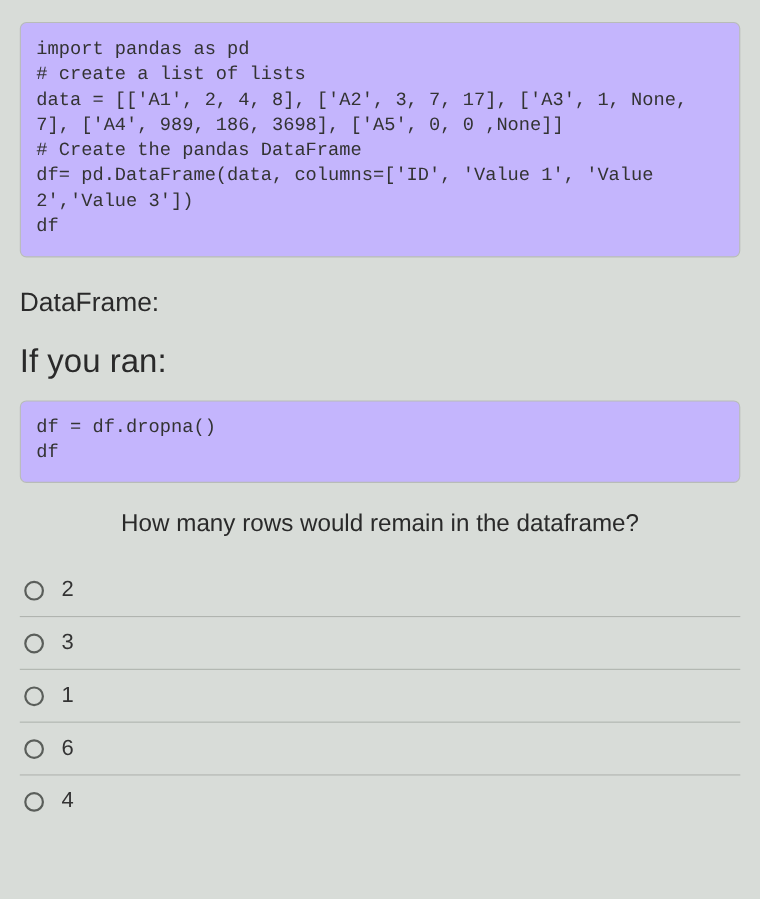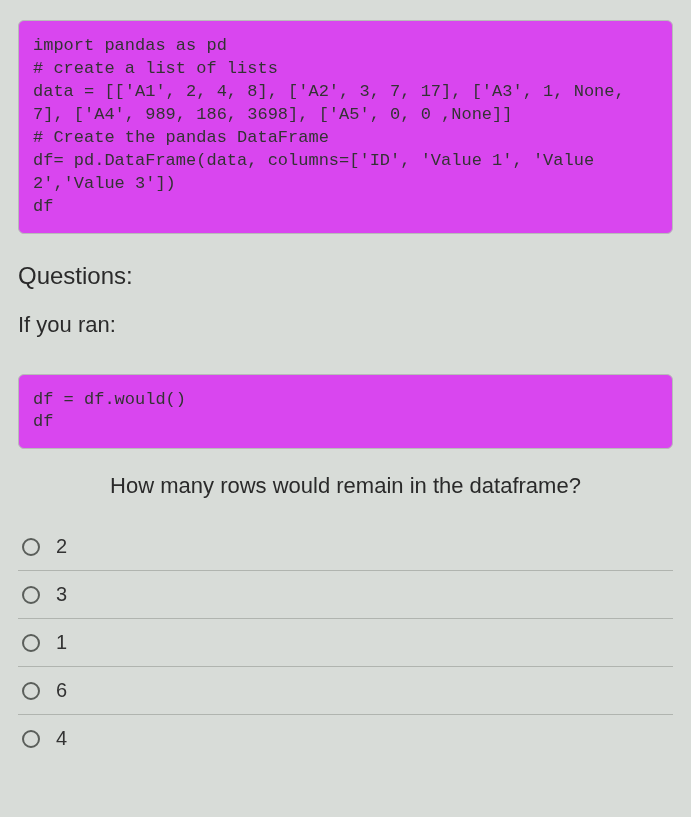--- a/index.html
+++ b/index.html
@@ -10,43 +10,43 @@
     body {
       font-family: Arial, Helvetica, sans-serif;
       background: #d8dcd8;
       width: 691px;
       height: 817px;
       padding: 20px 18px;
       color: #2a2a2a;
       overflow: hidden;
     }
     .code-block {
-      background: #d946ef;
+      background: #c4b5fd;
       border: 1px solid #b8bcb8;
       border-radius: 6px;
       padding: 14px 14px;
       font-family: "Courier New", Courier, monospace;
       font-size: 17px;
       line-height: 1.35;
       color: #333;
       white-space: pre-wrap;
       word-wrap: break-word;
       margin-bottom: 28px;
     }
     .questions-heading {
       font-size: 24px;
       font-weight: 400;
       color: #2a2a2a;
       margin-bottom: 22px;
     }
     .subheading {
-      font-size: 22px;
+      font-size: 30px;
       font-weight: 400;
       color: #2a2a2a;
-      margin-bottom: 36px;
+      margin-bottom: 18px;
     }
     .code-block.small {
       margin-bottom: 24px;
     }
     .question-text {
       font-size: 22px;
       font-weight: 400;
       color: #2a2a2a;
       margin-bottom: 24px;
       text-align: center;
@@ -82,25 +82,25 @@
 </head>
 <body>
 
 <div class="code-block">import pandas as pd
 # create a list of lists
 data = [['A1', 2, 4, 8], ['A2', 3, 7, 17], ['A3', 1, None, 7], ['A4', 989, 186, 3698], ['A5', 0, 0 ,None]]
 # Create the pandas DataFrame
 df= pd.DataFrame(data, columns=['ID', 'Value 1', 'Value 2','Value 3'])
 df</div>
 
-<div class="questions-heading">Questions:</div>
+<div class="questions-heading">DataFrame:</div>
 
 <div class="subheading">If you ran:</div>
 
-<div class="code-block small">df = df.would()
+<div class="code-block small">df = df.dropna()
 df</div>
 
 <div class="question-text">How many rows would remain in the dataframe?</div>
 
 <div class="options">
   <label class="option-row">
     <span class="radio"></span>
     <span class="option-label">2</span>
   </label>
   <label class="option-row">

